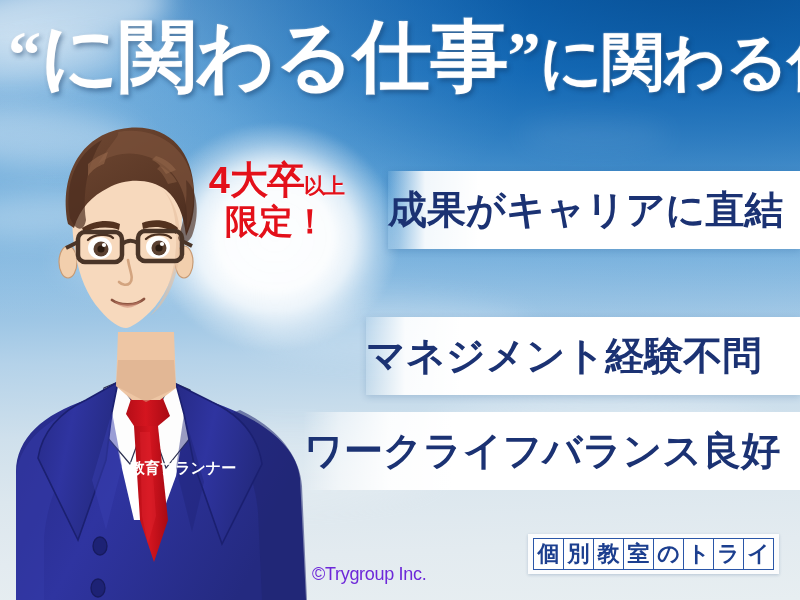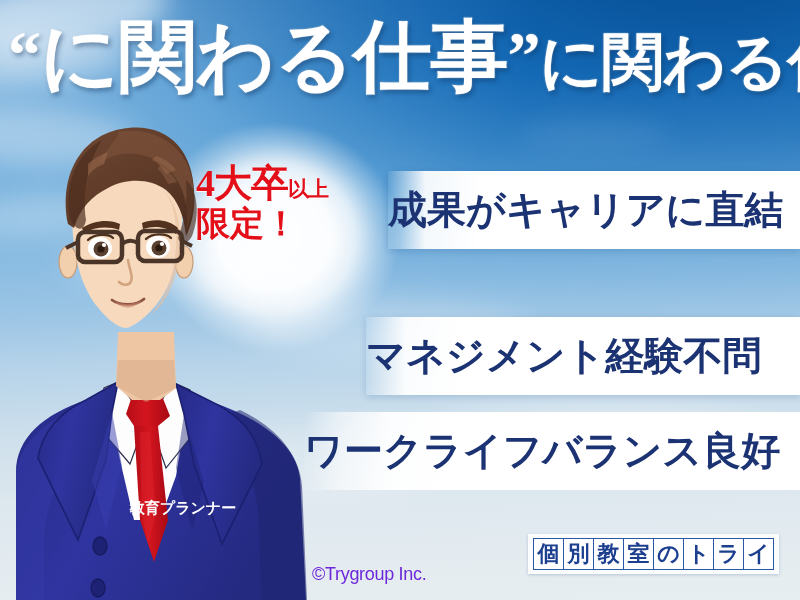--- a/index.html
+++ b/index.html
@@ -84,22 +84,23 @@
   }
   .headline .q { font-size: 66px; vertical-align: 6px; }
   .headline .small { font-size: 62px; }
 
   
   .redblock {
     position: absolute;
     left: 196px;
     top: 163px;
     width: 160px;
+    text-align: center;
     color: #e3101a;
-    font-family: Liberation Serif, serif;
+    font-family: Liberation Mono, monospace;
     font-weight: 700;
     line-height: 1.06;
     text-shadow: 0 1px 0 rgba(255,255,255,0.9);
   }
   .redline { white-space: nowrap; }
   .redline .big  { font-size: 38px; letter-spacing: -1px; }
   .redline .mid  { font-size: 33px; letter-spacing: -1px; }
   .redline .sub  { font-size: 21px; letter-spacing: -1px; }
   .redline.limit { font-size: 34px; letter-spacing: 0px; margin-top: 3px; }
 
@@ -134,21 +135,21 @@
   }
   .bar1, .bar2 { box-shadow: 0 2px 7px rgba(10,60,120,0.18); }
 
   
   .person { position: absolute; left: 0; top: 120px; width: 330px; height: 480px; }
 
   
   .caption {
     position: absolute;
     left: 118px;
-    top: 498px;
+    top: 458px;
     width: 130px;
     text-align: center;
     color: #ffffff;
     font-family: "DejaVu Sans", "Liberation Sans", sans-serif;
     font-weight: 700;
     font-size: 15px;
     line-height: 1.45;
     letter-spacing: 0px;
     white-space: nowrap;
   }

